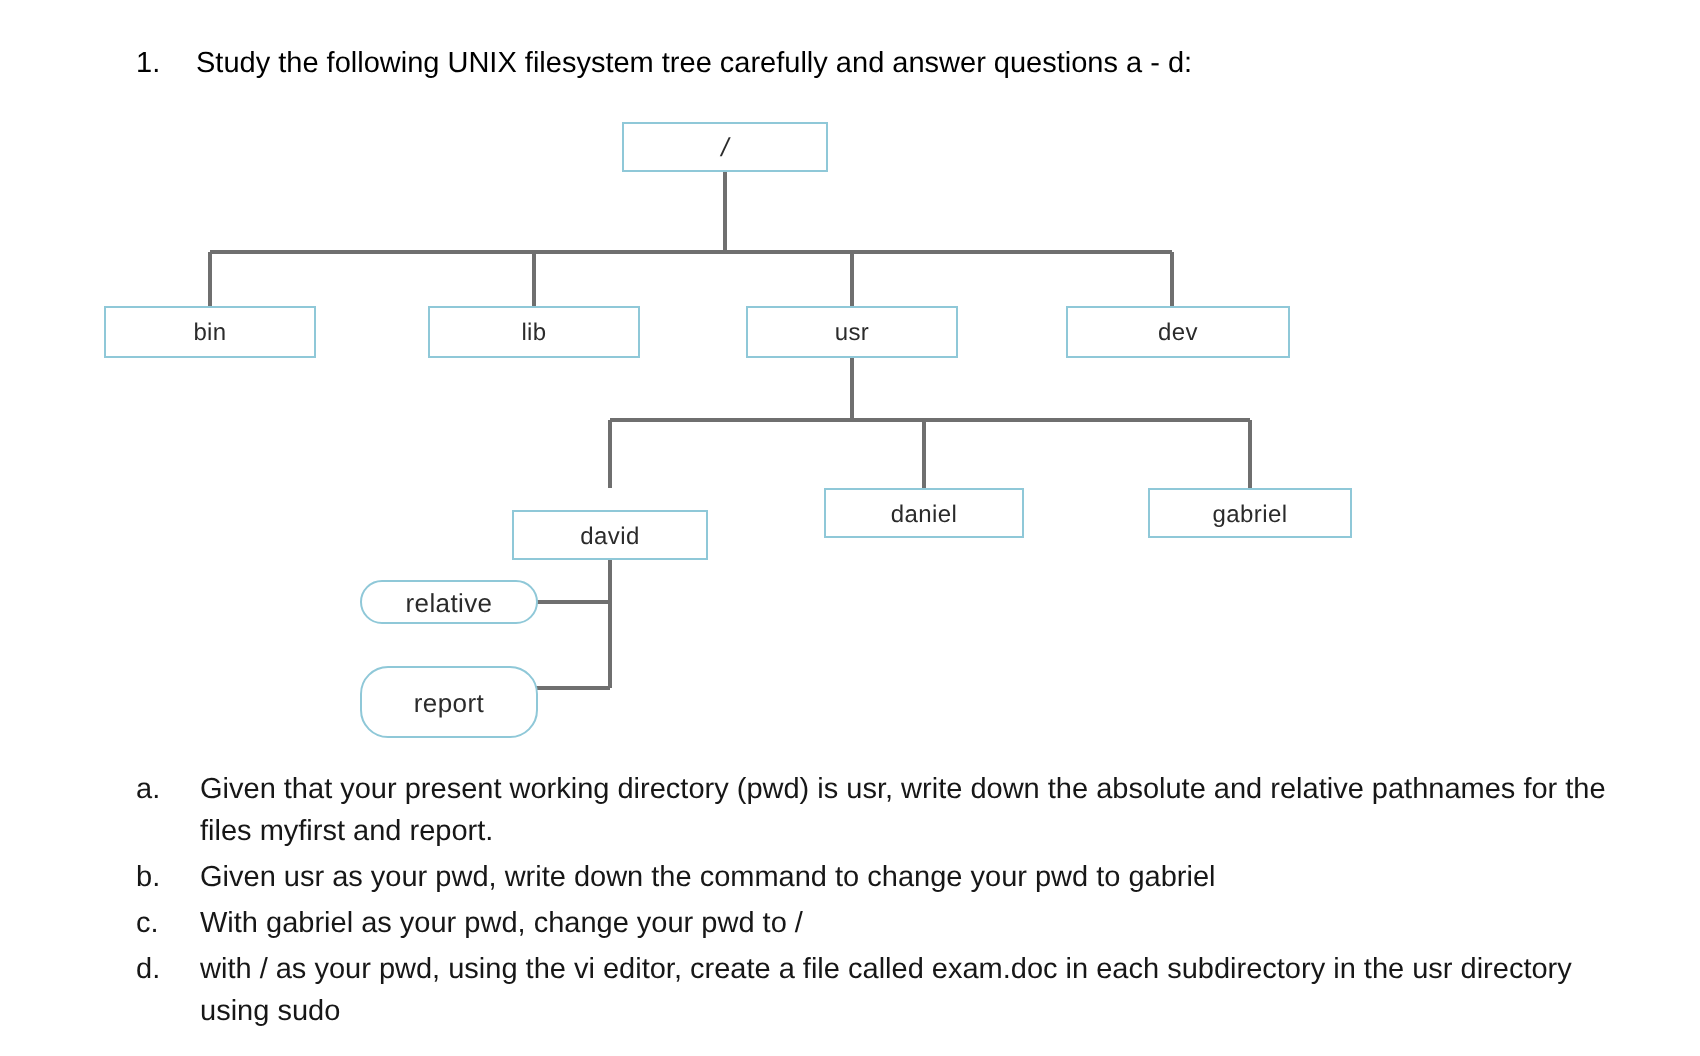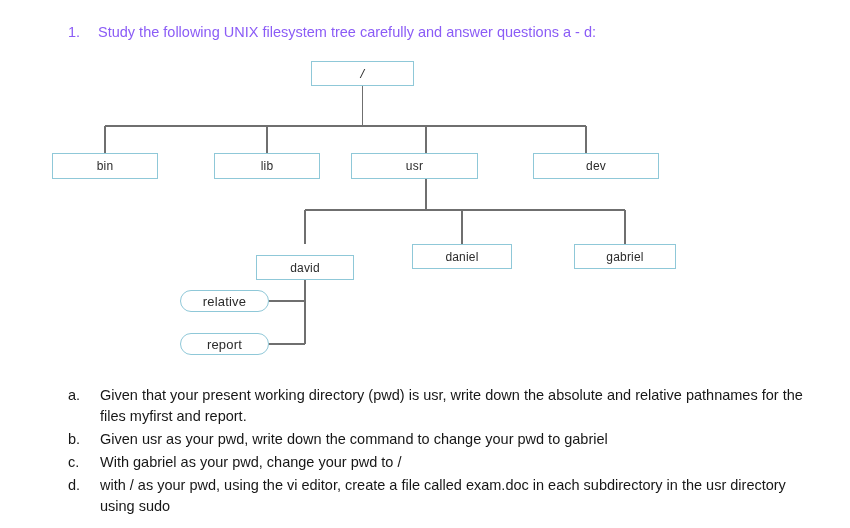--- a/index.html
+++ b/index.html
@@ -17,21 +17,21 @@
   }
 
   
   .q-heading {
     position: absolute;
     left: 68px;
     top: 22px;
     width: 740px;
     font-size: 14.5px;
     line-height: 20px;
-    color: #8b5cf6;
+    color: #000000;
     white-space: nowrap;
   }
   .q-heading .q-num {
     display: inline-block;
     width: 30px;
   }
 
   
   .diagram {
     position: absolute;
@@ -123,29 +123,29 @@
       <path d="M305,269 L305,344"></path>
       <path d="M305,301 L268,301"></path>
       <path d="M305,344 L268,344"></path>
     </g>
   </svg>
 
   <div class="node root" style="left:311px; top:61px; width:103px; height:25px;">/</div>
 
   <div class="node" style="left:52px; top:153px; width:106px; height:26px;">bin</div>
   <div class="node" style="left:214px; top:153px; width:106px; height:26px;">lib</div>
-  <div class="node" style="left:351px; top:153px; width:127px; height:26px;">usr</div>
-  <div class="node" style="left:533px; top:153px; width:126px; height:26px;">dev</div>
+  <div class="node" style="left:373px; top:153px; width:106px; height:26px;">usr</div>
+  <div class="node" style="left:533px; top:153px; width:112px; height:26px;">dev</div>
 
   <div class="node" style="left:256px; top:255px; width:98px; height:25px;">david</div>
   <div class="node" style="left:412px; top:244px; width:100px; height:25px;">daniel</div>
   <div class="node" style="left:574px; top:244px; width:102px; height:25px;">gabriel</div>
 
   <div class="node pill" style="left:180px; top:290px; width:89px; height:22px;">relative</div>
-  <div class="node pill" style="left:180px; top:333px; width:89px; height:22px;text-align:right;">report</div>
+  <div class="node pill" style="left:180px; top:333px; width:89px; height:36px;text-align:right;">report</div>
 </div>
 
 <div class="q-list">
   <div class="q-item">
     <span class="lbl">a.</span>
     <span class="txt">Given that your present working directory (pwd) is usr, write down the absolute and relative pathnames for the files myfirst and report.</span>
   </div>
   <div class="q-item">
     <span class="lbl">b.</span>
     <span class="txt">Given usr as your pwd, write down the command to change your pwd to gabriel</span>

